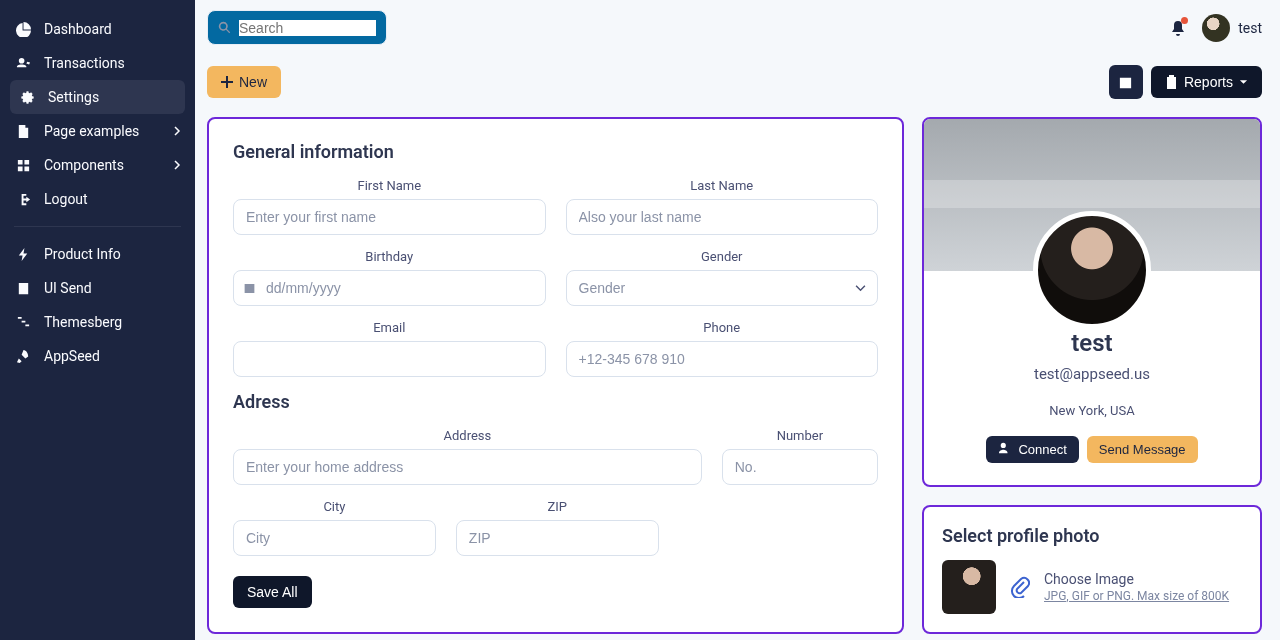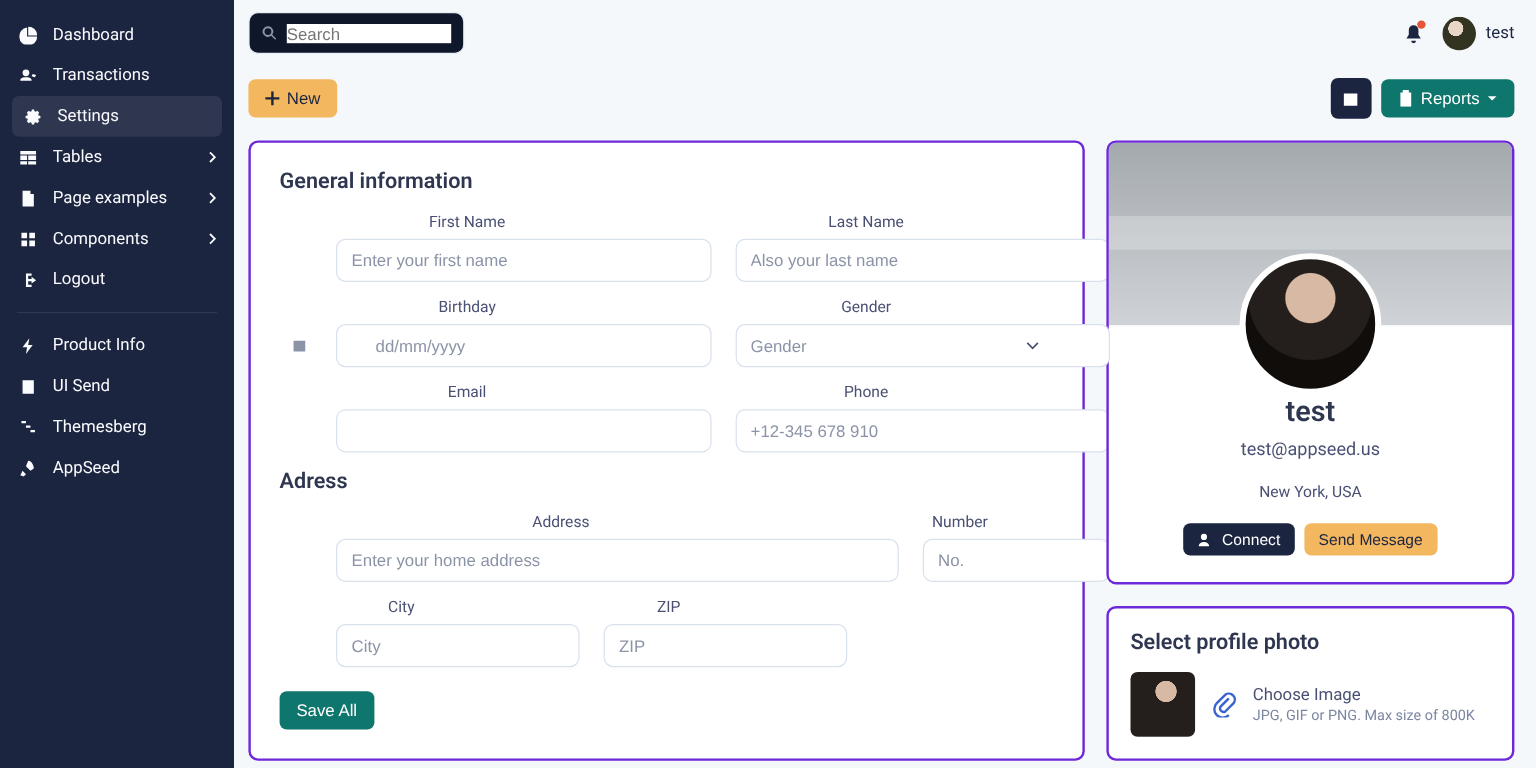--- a/index.html
+++ b/index.html
@@ -7,65 +7,65 @@
 .sidebar { width: 195px; background: #1c2540; color: #fafbfe; height: 100%; padding-top: 12px; flex-shrink: 0; }
 .sidebar .nav-item { display: flex; align-items: center; padding: 9px 14px; font-size: 14px; cursor: pointer; position: relative; }
 .sidebar .nav-item.active { background: #2e3650; border-radius: 6px; margin: 0 10px; padding: 9px 8px; }
 .sidebar .nav-item .ic { width: 18px; text-align: center; margin-right: 12px; display: inline-flex; justify-content: center; }
 .sidebar .nav-item .chev { position: absolute; right: 14px; }
 .sidebar .nav-item .logout-ic { color: #e6543a; }
 .sidebar hr { border: none; border-top: 1px solid #2e3650; margin: 10px 14px; }
 .sidebar svg { fill: #fafbfe; }
 .main { flex: 1; padding: 10px 18px 10px 12px; overflow: auto; }
 .topbar { display: flex; align-items: center; }
-.search { background: #0f172a; border: 1px solid #e8eef6; border-radius: 8px; height: 35px; width: 180px; display: flex; align-items: center; padding: 0 10px; color: #8b93a7; font-size: 14px; }
+.search { background: #0369a1; border: 1px solid #e8eef6; border-radius: 8px; height: 35px; width: 180px; display: flex; align-items: center; padding: 0 10px; color: #8b93a7; font-size: 14px; }
 .search .ic { margin-right: 8px; }
 .spacer { flex: 1; }
 .bell { position: relative; margin-right: 16px; cursor: pointer; }
 .bell .dot { position: absolute; top: -2px; right: -2px; width: 7px; height: 7px; background: #e6543a; border-radius: 50%; }
 .avatar { width: 28px; height: 28px; border-radius: 50%; background: #888 radial-gradient(circle at 40% 35%, #e8d5c5 25%, #332 26%); margin-right: 8px; }
 .user-label { font-size: 14px; color: #1c2540; }
 .actionbar { display: flex; margin-top: 20px; align-items: center; }
 .btn { border: none; border-radius: 6px; padding: 8px 14px; font-size: 14px; cursor: pointer; display: inline-flex; align-items: center; gap: 6px; }
 .btn-warning { background: #f3b75f; color: #1c2540; font-weight: 500; }
-.btn-dark { background: #0f766e; color: #fff; }
+.btn-dark { background: #0f172a; color: #fff; }
 .content-row { display: flex; gap: 18px; margin-top: 18px; }
 .card { background: #fff; border: 2px solid #6d28d9; border-radius: 8px; }
 .form-card { flex: 1; padding: 22px 24px; }
 .side-col { width: 340px; display: flex; flex-direction: column; gap: 18px; }
 h5 { font-size: 18px; color: #2e3650; font-weight: 600; margin-bottom: 16px; }
 .form-row { display: flex; gap: 20px; margin-bottom: 14px; }
 .form-row.half > .field { flex: 1; }
 .field { flex: 1; }
 .field label { display: block; font-size: 13px; color: #4a5073; margin-bottom: 6px; text-align: center; }
-.frm { width: 100%; height: 36px; border: 1px solid #d9e1ec; border-radius: 8px; padding: 0 12px; font-size: 14px; color: #4a5073; background: #fff; margin-left: 47px; }
+.frm { width: 100%; height: 36px; border: 1px solid #d9e1ec; border-radius: 8px; padding: 0 12px; font-size: 14px; color: #4a5073; background: #fff; }
 .frm::placeholder { color: #8b93a7; }
 .frm.with-icon { padding-left: 32px; }
 .input-wrap { position: relative; }
 .input-wrap .pre-ic { position: absolute; left: 10px; top: 50%; transform: translateY(-50%); color: #8b93a7; }
 .select-wrap { position: relative; }
 .select-wrap .chev { position: absolute; right: 12px; top: 50%; transform: translateY(-50%); pointer-events: none; }
 .section-gap { margin-top: 10px; }
 .profile-card { overflow: hidden; }
 .profile-card .cover { height: 152px; background: linear-gradient(#a4a9ae,#cfd3d7); position: relative; }
 .profile-card .cover::after { content:""; position:absolute; top:40%; left:0; right:0; height:28px; background: rgba(255,255,255,0.25);}
 .profile-card .big-avatar { width: 118px; height: 118px; border-radius: 50%; border: 5px solid #fff; background: #333 radial-gradient(circle at 50% 30%, #d8b9a4 22%, #241f1c 23%, #241f1c 55%, #100d0b 56%); position: absolute; left: 50%; transform: translateX(-50%); top: 92px; }
 .profile-body { padding: 58px 20px 22px; text-align: center; }
 .profile-body h4 { font-size: 24px; color: #2e3650; font-weight: 600; }
 .profile-body .email { color: #4a5073; font-size: 15px; margin-top: 8px; }
 .profile-body .loc { color: #4a5073; font-size: 13px; margin-top: 20px; }
 .profile-actions { display: flex; justify-content: center; gap: 8px; margin-top: 18px; }
-.btn-pill-dark { background:#1c2540; color:#fff; border:none; border-radius:6px; padding:6px 12px; font-size:13px; display:inline-flex; align-items:center; gap:6px; cursor:pointer; }
+.btn-pill-dark { background:#1c2540; color:#fff; border:none; border-radius:6px; padding:6px 12px; font-size:13px; display:inline-flex; align-items:flex-start; gap:6px; cursor:pointer; }
 .btn-pill-warning { background:#f3b75f; color:#1c2540; border:none; border-radius:6px; padding:6px 12px; font-size:13px; cursor:pointer; }
 .upload-card { padding: 18px; }
 .upload-row { display: flex; align-items: center; gap: 14px; margin-top: 14px; }
 .upload-thumb { width: 54px; height: 54px; border-radius: 6px; background: #333 radial-gradient(circle at 55% 30%, #d8b9a4 18%, #241f1c 19%); }
 .clip-ic { color:#3c63d0; }
 .upload-text .t1 { font-size: 14px; color: #4a5073; }
-.upload-text .t2 { font-size: 12px; color: #7c86a1; margin-top:2px; }
+.upload-text .t2 { font-size: 12px; color: #7c86a1; margin-top:2px;text-decoration:underline; }
 .icon-btn { background:#1c2540; width:34px; height:34px; border-radius:6px; display:inline-flex; align-items:center; justify-content:center; cursor:pointer; }
 .icon-btn svg { fill:#fff; }
 svg { display:block; }
 </style>
 </head>
 <body>
 
 <nav class="sidebar">
   <div class="nav-item">
     <span class="ic">
@@ -83,33 +83,20 @@
       </span>
     <span>Transactions</span>
   </div>
   <div class="nav-item active">
     <span class="ic">
         <svg width="15" height="15" viewBox="0 0 16 16">
           <path d="M8 5a3 3 0 1 0 0 6 3 3 0 0 0 0-6zm6.6 2-1.5-.3a5 5 0 0 0-.5-1.2l.9-1.3-1.7-1.7-1.3.9a5 5 0 0 0-1.2-.5L9 1.4H7l-.3 1.5a5 5 0 0 0-1.2.5l-1.3-.9L2.5 4.2l.9 1.3a5 5 0 0 0-.5 1.2L1.4 7v2l1.5.3c.1.4.3.8.5 1.2l-.9 1.3 1.7 1.7 1.3-.9c.4.2.8.4 1.2.5L7 14.6h2l.3-1.5c.4-.1.8-.3 1.2-.5l1.3.9 1.7-1.7-.9-1.3c.2-.4.4-.8.5-1.2l1.5-.3V7z"></path>
         </svg>
       </span>
     <span>Settings</span>
-  </div>
-  <div class="nav-item">
-    <span class="ic">
-        <svg width="15" height="15" viewBox="0 0 16 16">
-          <path d="M1 2h14v3H1zM1 6h6v4H1zM8 6h7v4H8zM1 11h6v3H1zM8 11h7v3H8z"></path>
-        </svg>
-      </span>
-    <span>Tables</span>
-    <span class="chev">
-        <svg width="8" height="10" viewBox="0 0 6 10">
-          <path d="M1 1l4 4-4 4" fill="none" stroke="#fafbfe" stroke-width="1.5"></path>
-        </svg>
-      </span>
   </div>
   <div class="nav-item">
     <span class="ic">
         <svg width="15" height="15" viewBox="0 0 16 16">
           <path d="M3 1h7l3 3v11H3zM10 1v3h3M5 7h6M5 10h6"></path>
         </svg>
       </span>
     <span>Page examples</span>
     <span class="chev">
         <svg width="8" height="10" viewBox="0 0 6 10">

